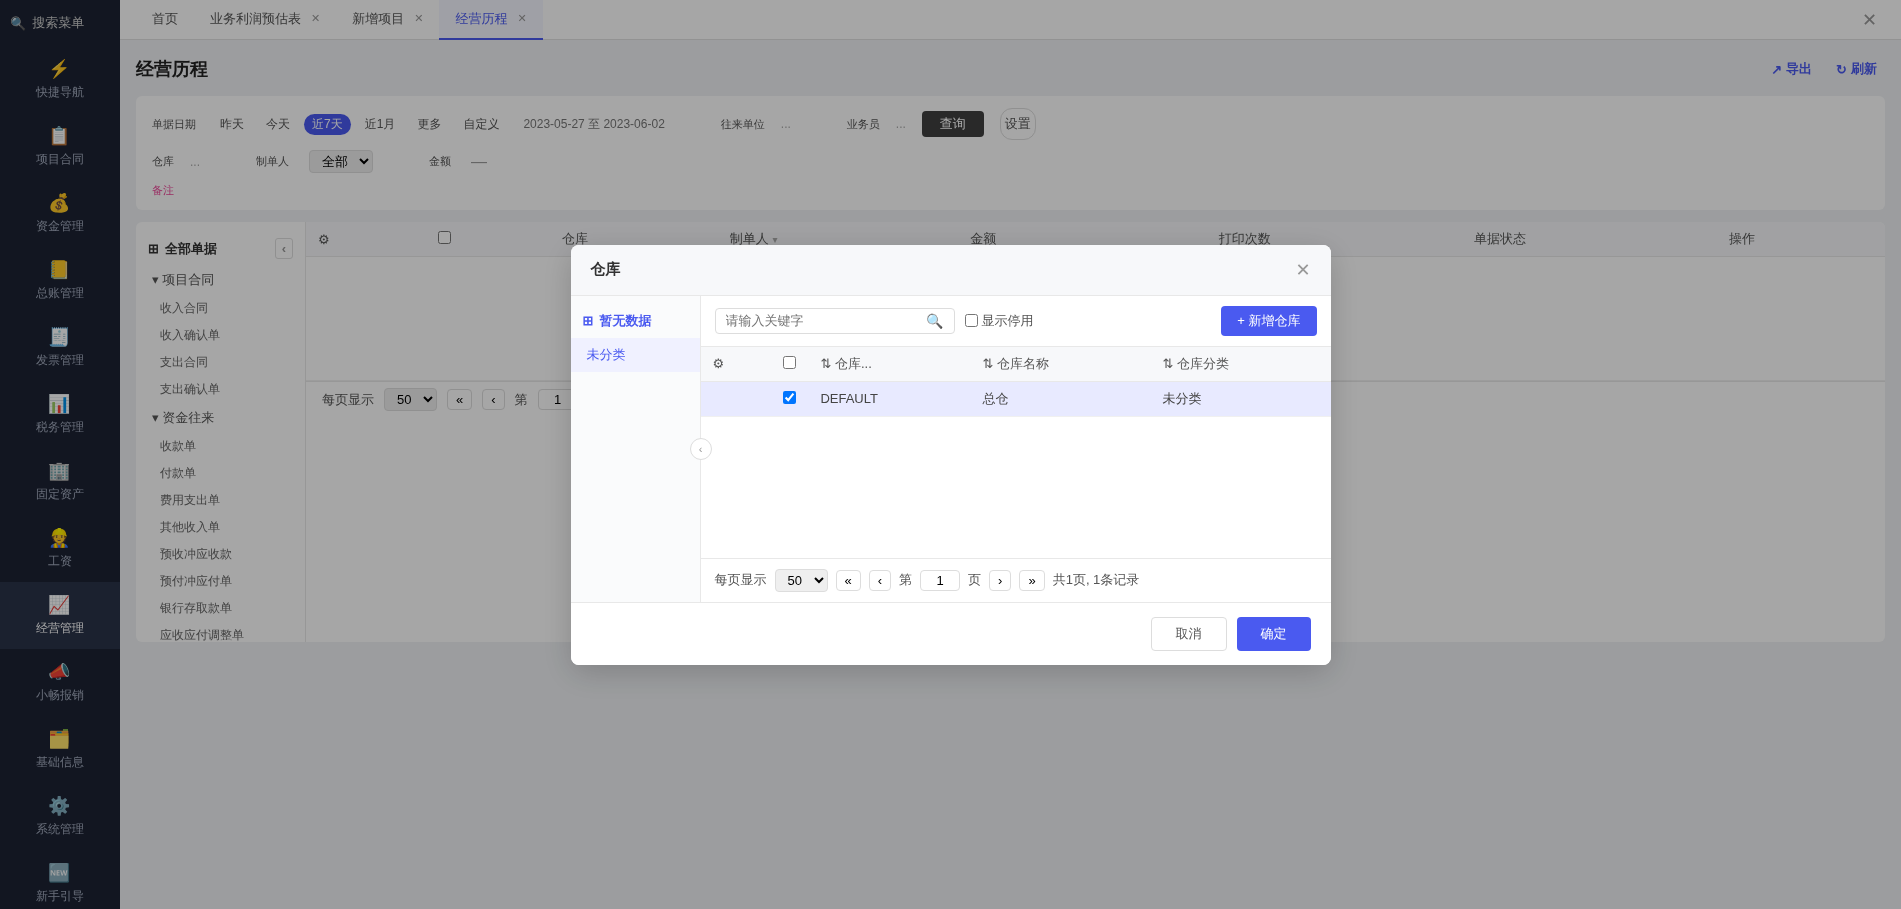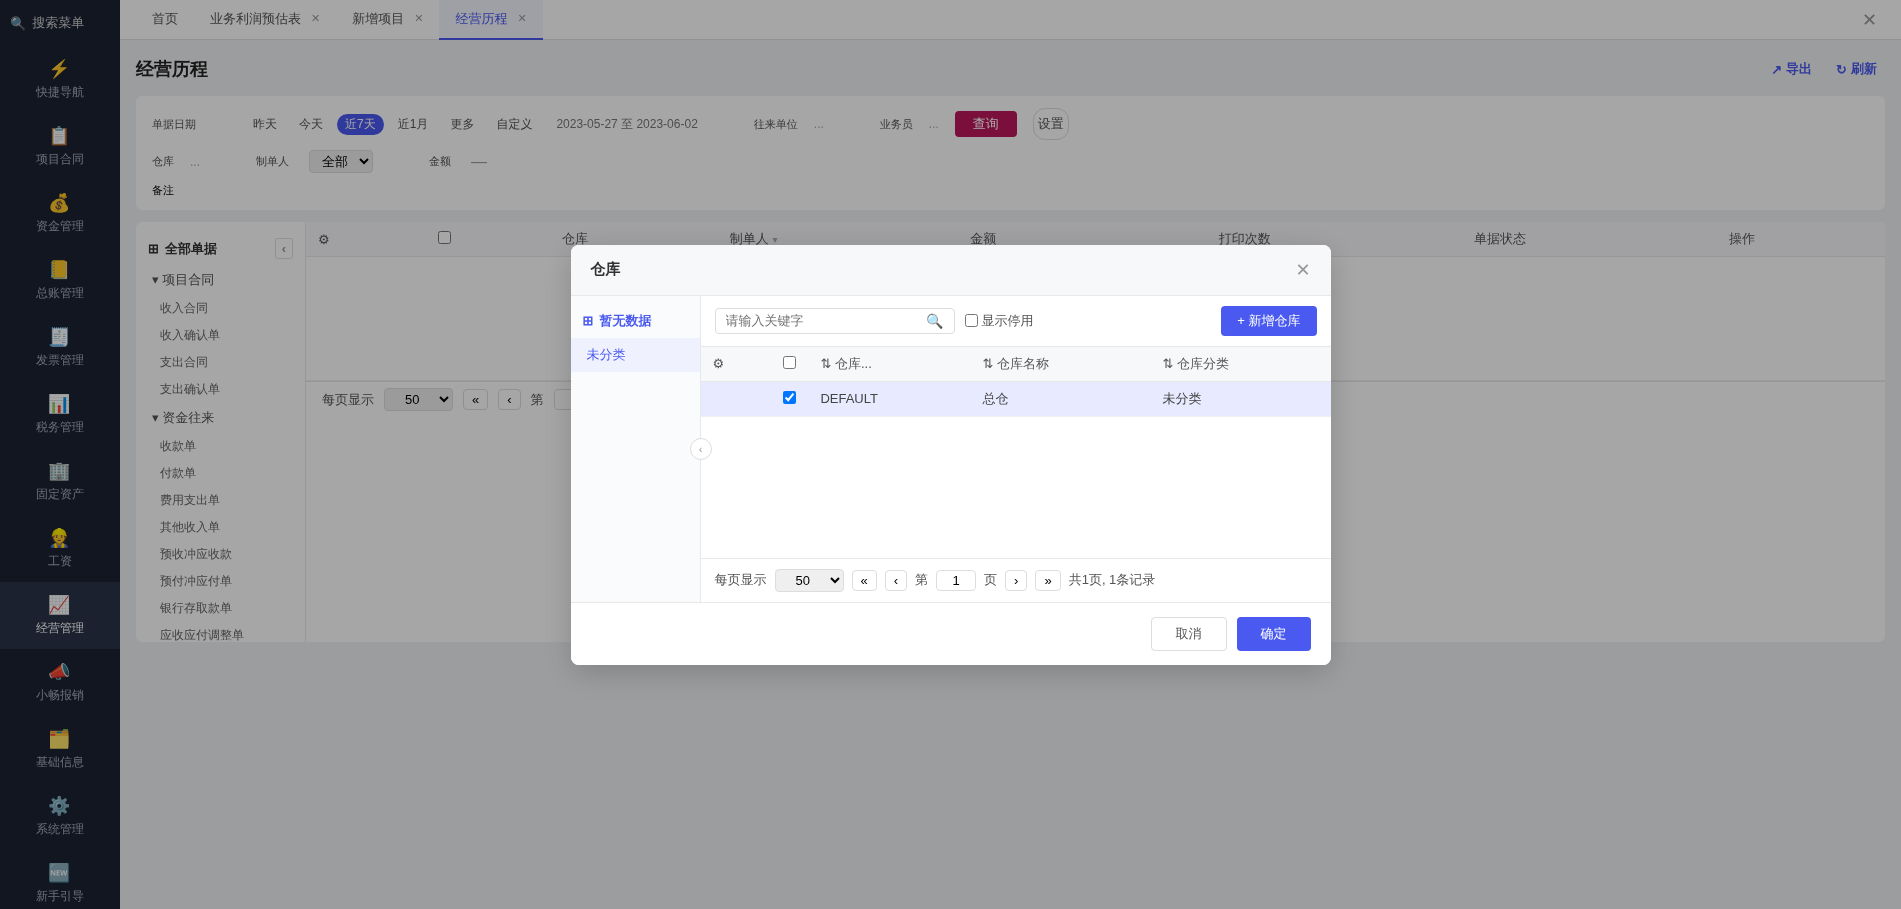--- a/index.html
+++ b/index.html
@@ -137,40 +137,39 @@
     }
     .filter-label {
       font-size: 11px;
       color: #555;
       white-space: nowrap;
     }
     .filter-date-chips {
       display: flex;
       gap: 6px;
       align-items: center;
-      margin-left: 33px;
     }
     .date-chip {
       font-size: 12px;
       padding: 2px 8px;
       border-radius: 12px;
       cursor: pointer;
       color: #555;
     }
     .date-chip.active {
       background: #4a5af0;
       color: #fff;
     }
     .filter-date-range {
       font-size: 12px;
       color: #777;
     }
     .filter-dots { font-size: 12px; color: #aaa; }
     .filter-query-btn {
-      background: #be185d;
+      background: #404040;
       color: #fff;
       border: none;
       border-radius: 4px;
       padding: 4px 18px;
       font-size: 13px;
       cursor: pointer;
     }
     .filter-set-btn {
       background: #fff;
       color: #555;
@@ -241,21 +240,21 @@
       white-space: nowrap;
     }
     .data-table td {
       padding: 8px 12px;
       border-bottom: 1px solid #f0f0f0;
       color: #444;
     }
     .per-page-select {
       border: 1px solid #ddd;
       border-radius: 4px;
-      padding: 2px 16px;
+      padding: 2px 8px;
       font-size: 13px;
     }
     .pagination-btn {
       background: none;
       border: 1px solid #ddd;
       border-radius: 4px;
       padding: 2px 8px;
       cursor: pointer;
       font-size: 13px;
     }
@@ -631,21 +630,21 @@
         <span style="margin-left:40px;" class="filter-label">制单人</span>
         <span style="margin-left:4px;">
           <select style="border:1px solid #ddd;border-radius:4px;padding:2px 8px;font-size:13px;">
             <option>全部</option>
           </select>
         </span>
         <span style="margin-left:40px;" class="filter-label">金额</span>
         <span style="margin-left:4px;color:#999;">—</span>
       </div>
       <div class="filter-row">
-        <span class="filter-label" style="color:#000000;">备注</span>
+        <span class="filter-label" style="color:#ec4899;">备注</span>
       </div>
     </div>
 
     <div class="content-panel" style="height:420px;">
 
       <div class="left-panel">
         <div class="left-panel-header">
           <span>⊞</span>
           <span>全部单据</span>
           <span style="margin-left:auto;" class="collapse-arrow">‹</span>

